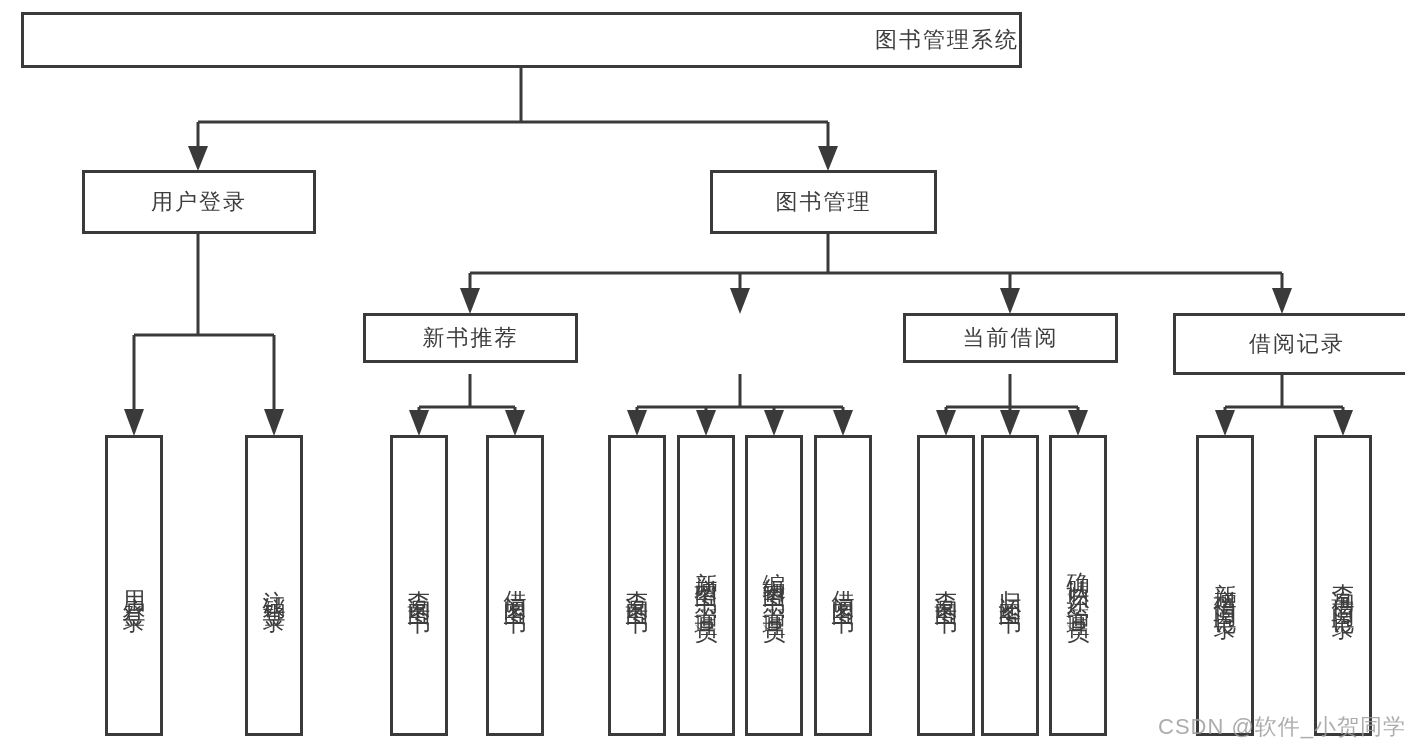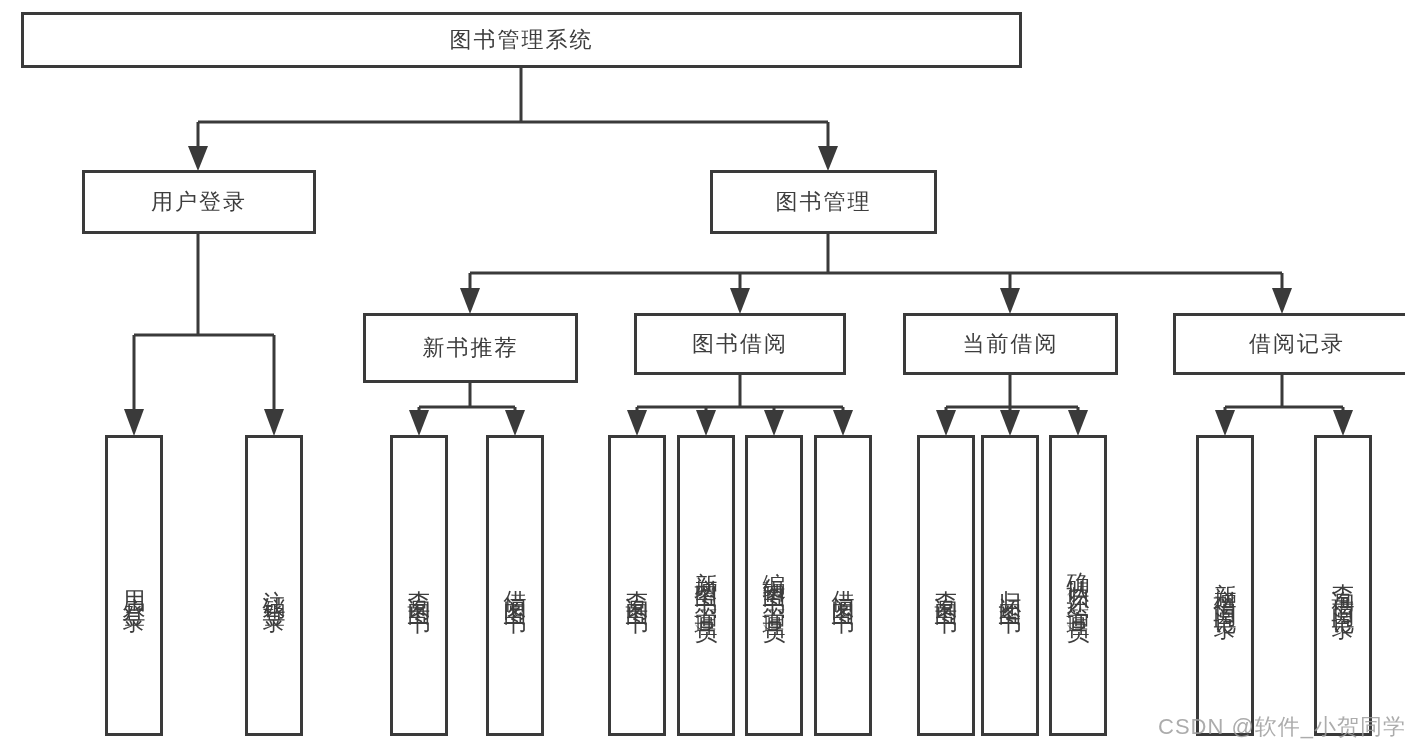--- a/index.html
+++ b/index.html
@@ -101,38 +101,35 @@
       <polygon points="1068,410 1088,410 1078,436"></polygon>
     </g>
 
     <g>
       <path d="M1282,374 V407 M1225,407 H1343 M1225,407 V413 M1343,407 V413"></path>
       <polygon points="1215,410 1235,410 1225,436"></polygon>
       <polygon points="1333,410 1353,410 1343,436"></polygon>
     </g>
   </svg>
 
-  <div class="node h" style="left:21px;top:12px;width:1001px;height:56px;">
+  <div class="node h" style="left:21px;top:12px;width:1001px;height:56px;justify-content:flex-end;">
     <span>图书管理系统</span>
   </div>
 
   <div class="node h" style="left:82px;top:170px;width:234px;height:64px;">
     <span>用户登录</span>
   </div>
   <div class="node h" style="left:710px;top:170px;width:227px;height:64px;">
     <span>图书管理</span>
   </div>
 
-  <div class="node h" style="left:363px;top:313px;width:215px;height:70px;">
+  <div class="node h" style="left:363px;top:313px;width:215px;height:50px;">
     <span>新书推荐</span>
   </div>
-  <div class="node h" style="left:634px;top:313px;width:212px;height:62px;">
-    <span>图书借阅</span>
-  </div>
-  <div class="node h" style="left:903px;top:313px;width:215px;height:62px;">
+  <div class="node h" style="left:903px;top:313px;width:215px;height:50px;">
     <span>当前借阅</span>
   </div>
   <div class="node h" style="left:1173px;top:313px;width:248px;height:62px;">
     <span>借阅记录</span>
   </div>
 
   <div class="node v" style="left:105px;top:435px;width:58px;height:301px;">
     <span>用户登录</span>
   </div>
   <div class="node v" style="left:245px;top:435px;width:58px;height:301px;">

